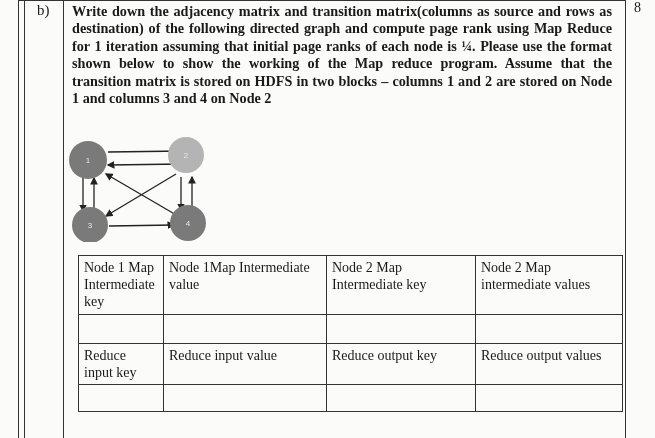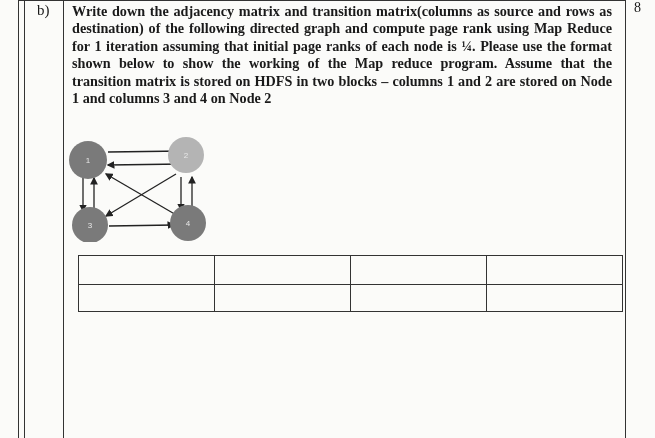--- a/index.html
+++ b/index.html
@@ -57,25 +57,37 @@
   <g fill="#e8e8e8" font-size="8" text-anchor="middle" font-family="Liberation Sans, sans-serif">
     <text x="20" y="33">1</text>
       <text x="118" y="28">2</text>
     <text x="22" y="98">3</text>
       <text x="120" y="96">4</text>
   </g>
 </svg>
 
 <table class="fmt">
   <tbody>
+      <tr class="hdr">
+    <td style="width:74px">Node 1 Map Intermediate key</td>
+    <td style="width:152px">Node 1Map Intermediate value</td>
+    <td style="width:138px">Node 2 Map Intermediate key</td>
+    <td>Node 2 Map intermediate values</td>
+  </tr>
   <tr class="empty">
     <td></td>
         <td></td>
     <td></td>
         <td></td>
+  </tr>
+  <tr class="hdr2">
+    <td>Reduce input key</td>
+    <td>Reduce input value</td>
+    <td>Reduce output key</td>
+    <td>Reduce output values</td>
   </tr>
   <tr class="empty2">
     <td></td>
         <td></td>
     <td></td>
         <td></td>
   </tr>
 </tbody>
   </table>
 

